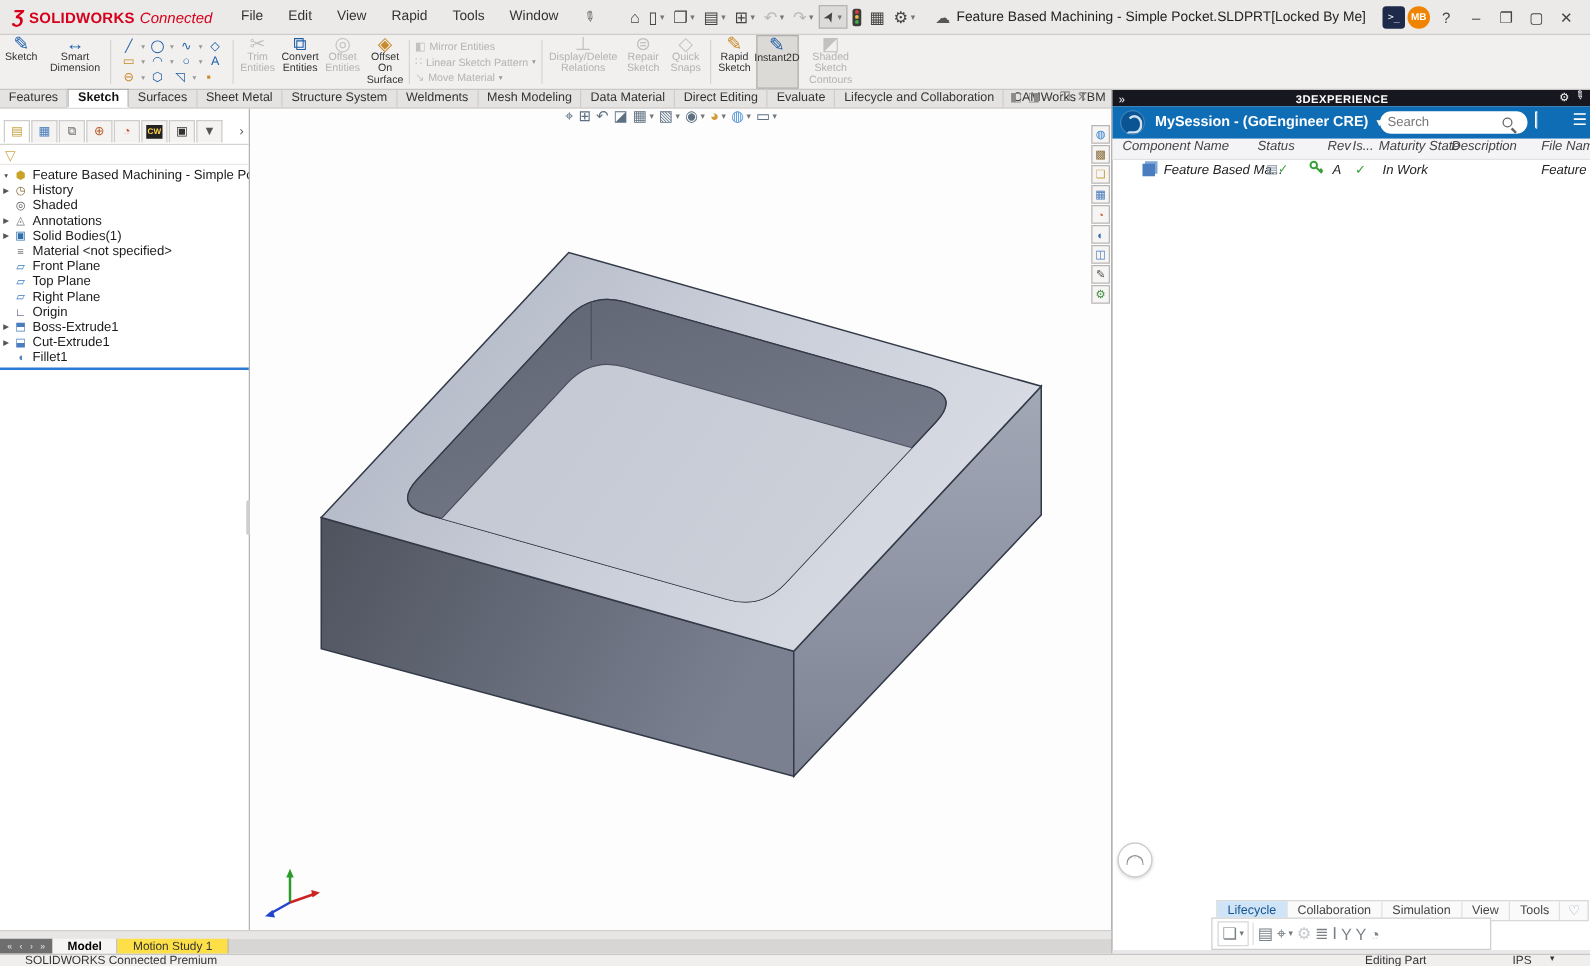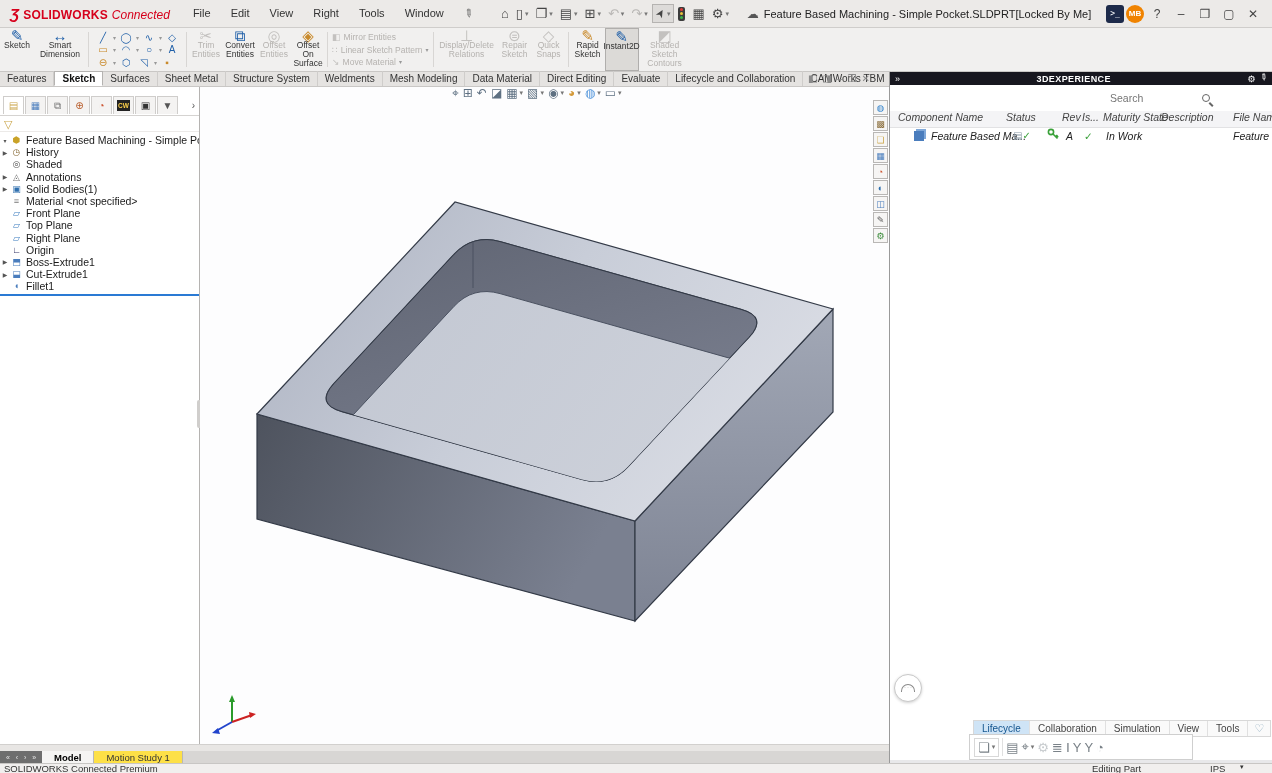--- a/index.html
+++ b/index.html
@@ -176,21 +176,21 @@
 <div id="titlebar" class="abs">
   <div class="logo">
     <span class="mark">Ʒ</span>
     <span class="brand">SOLIDWORKS</span>
     <span class="suffix">Connected</span>
   </div>
   <div class="menus">
     <span class="menu-item">File</span>
     <span class="menu-item">Edit</span>
     <span class="menu-item">View</span>
-    <span class="menu-item">Right</span>
+    <span class="menu-item">Rapid</span>
     <span class="menu-item">Tools</span>
     <span class="menu-item">Window</span>
     <span class="menu-item pin-glyph">✎</span>
   </div>
   <div class="qat">
     <span class="qat-btn">
         <span>⌂</span>
       </span>
     <span class="qat-btn caret">
         <span>▯</span>
@@ -549,20 +549,25 @@
   <span class="tp-tile" style="color:#3a8a3a">⚙</span>
 </div>
 
 <div id="x3d" class="abs">
   <div id="x3d-header">
     <span style="padding-left:5px">»</span>
     <span class="title">3DEXPERIENCE</span>
     <span style="padding-right:4px">⚙</span>
     <span style="padding-right:6px;display:inline-block;transform:rotate(40deg)">✎</span>
   </div>
+  <div id="x3d-session">
+    <span class="compass"></span>
+    <span class="session-label">MySession - (GoEngineer CRE)</span>
+    <span class="session-caret">▼</span>
+  </div>
   <div id="x3d-search">
     <input placeholder="Search" style="">
     <span class="mag"></span>
   </div>
   <span class="abs" style="left:328px;top:18px;z-index:2"><span class="tag-ic"></span></span>
   <span class="abs burger" style="left:356px;top:16px">☰</span>
 
   <div id="x3d-cols">
     <span style="left:8px">Component Name</span>
     <span style="left:116px">Status</span>
@@ -620,17 +625,17 @@
   <div id="tabnav">
     <span>«</span>
       <span>‹</span>
       <span>›</span>
       <span>»</span>
   </div>
   <span class="mtab active">Model</span>
   <span class="mtab">Motion Study 1</span>
 </div>
 <div id="statusbar" class="abs">
-  <span style="left:4px">SOLIDWORKS Connected Premium</span>
+  <span style="left:20px">SOLIDWORKS Connected Premium</span>
   <span style="left:1092px">Editing Part</span>
   <span style="left:1210px">IPS</span>
   <span style="left:1240px;font-size:7px">▾</span>
 </div>
 
 </body></html>

